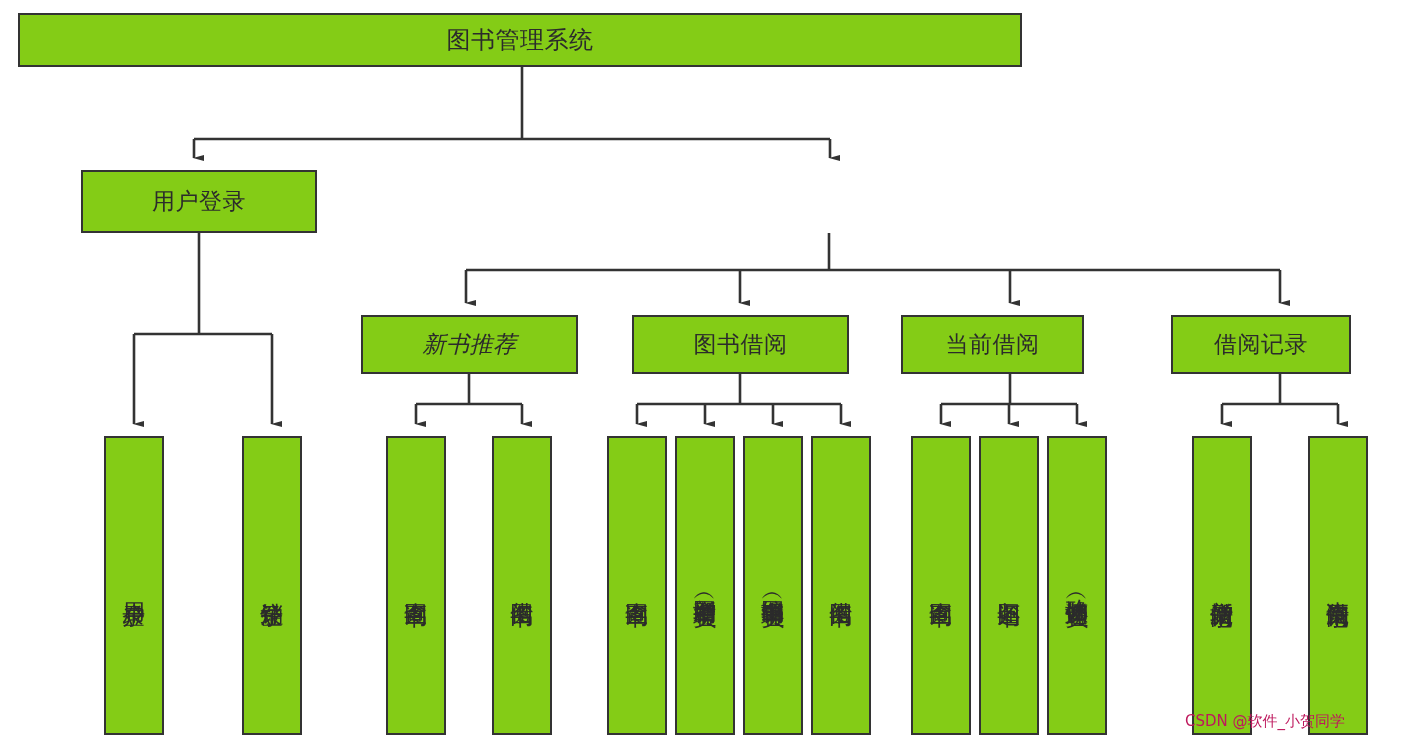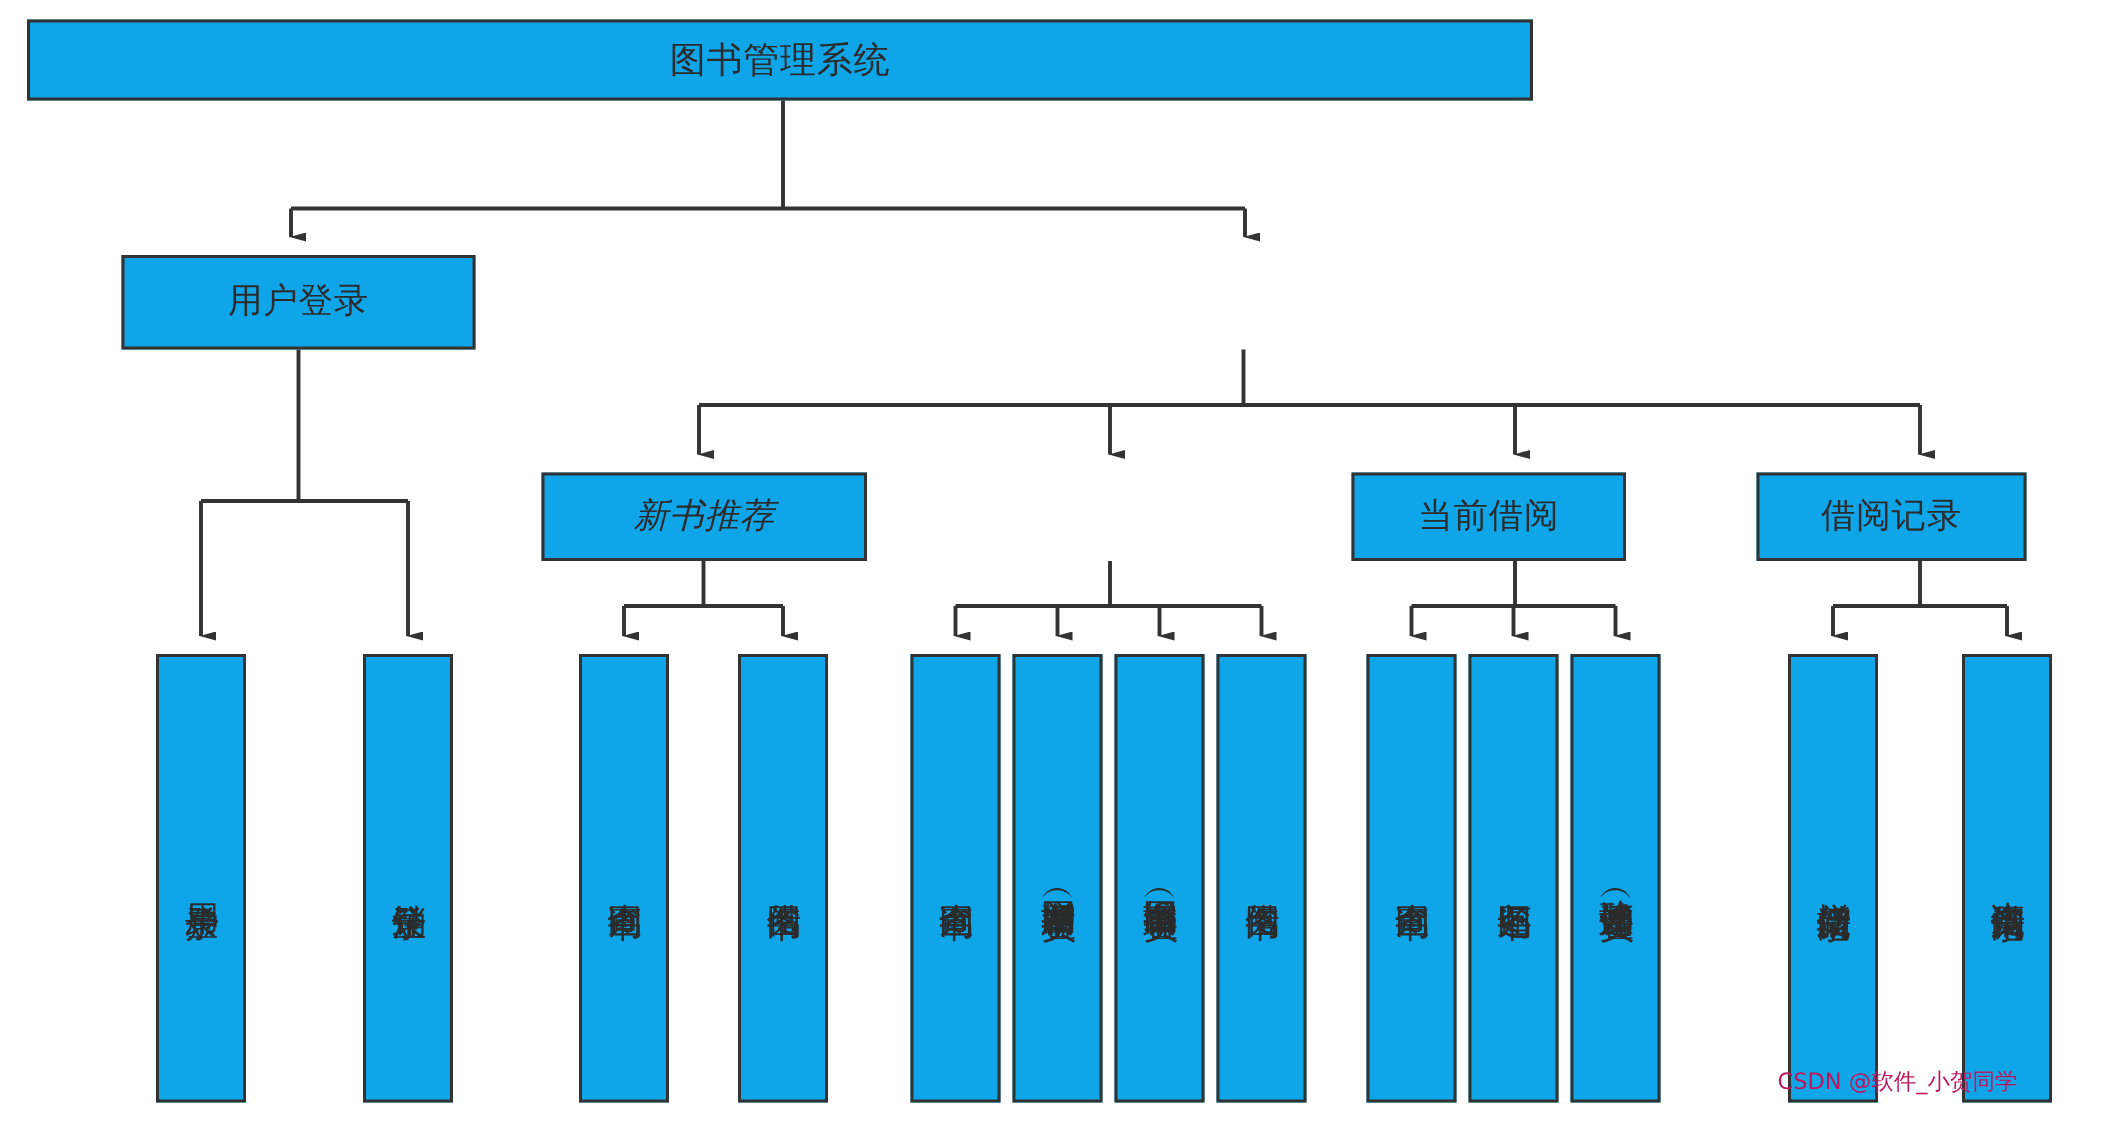--- a/index.html
+++ b/index.html
@@ -22,21 +22,21 @@
     left: 0;
     top: 0;
     width: 1405px;
     height: 747px;
     pointer-events: none;
   }
   .node {
     position: absolute;
     box-sizing: border-box;
     border: 2px solid #333333;
-    background: #0ea5e9;
+    background: #84cc16;
     display: flex;
     align-items: center;
     justify-content: center;
     color: #2b2b2b;
   }
   .node .label {
     display: block;
     line-height: 1.18;
     letter-spacing: 0.5px;
     white-space: nowrap;
@@ -128,24 +128,27 @@
     <span class="label">图书管理系统</span>
   </div>
 
   <div class="node horiz" style="left:81px; top:170px; width:236px; height:63px;">
     <span class="label">用户登录</span>
   </div>
 
   <div class="node horiz" style="left:361px; top:315px; width:217px; height:59px;font-style:italic;">
     <span class="label">新书推荐</span>
   </div>
+  <div class="node horiz" style="left:632px; top:315px; width:217px; height:59px;">
+    <span class="label">图书借阅</span>
+  </div>
   <div class="node horiz" style="left:901px; top:315px; width:183px; height:59px;">
     <span class="label">当前借阅</span>
   </div>
-  <div class="node horiz" style="left:1171px; top:315px; width:180px; height:59px;">
+  <div class="node horiz" style="left:1171px; top:315px; width:180px; height:59px;font-family:Liberation Serif, serif;">
     <span class="label">借阅记录</span>
   </div>
 
   <div class="node vert" style="left:104px; top:436px; width:60px; height:299px;">
     <span class="label">用户登录</span>
   </div>
   <div class="node vert" style="left:242px; top:436px; width:60px; height:299px;">
     <span class="label">注销登录</span>
   </div>
 

